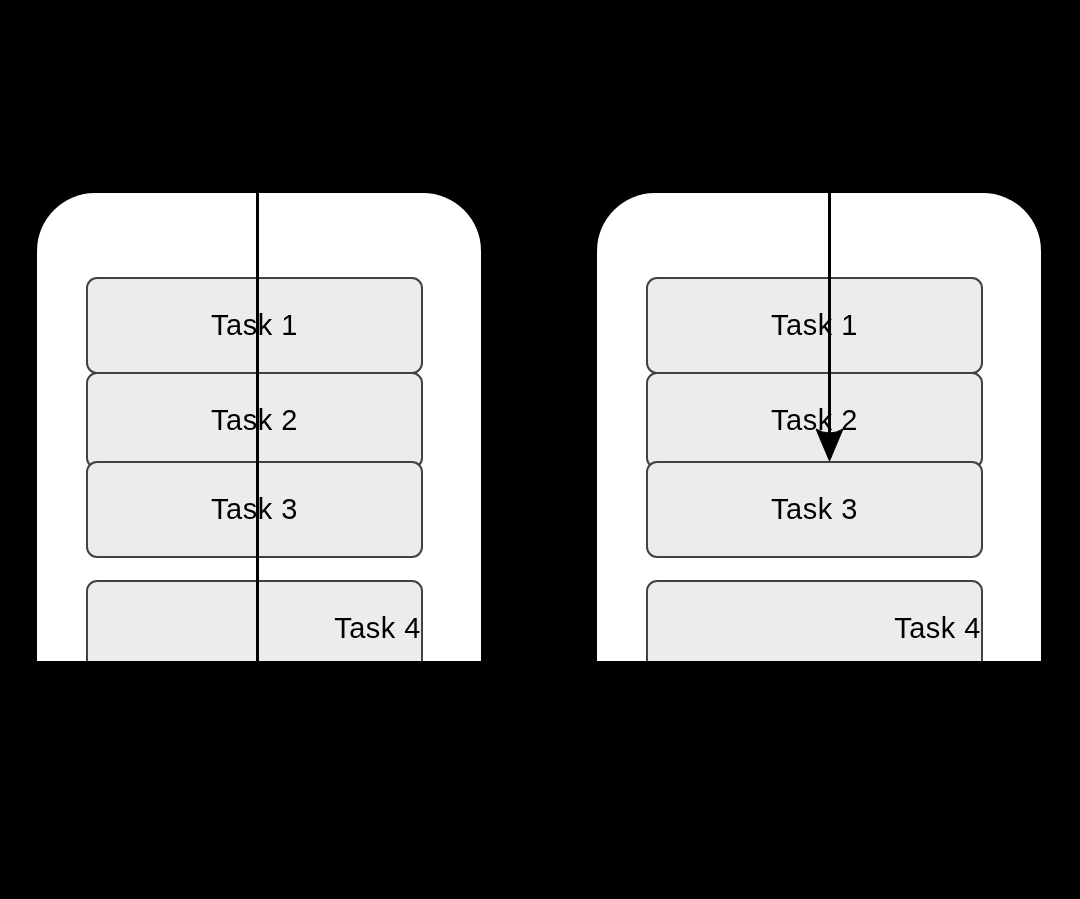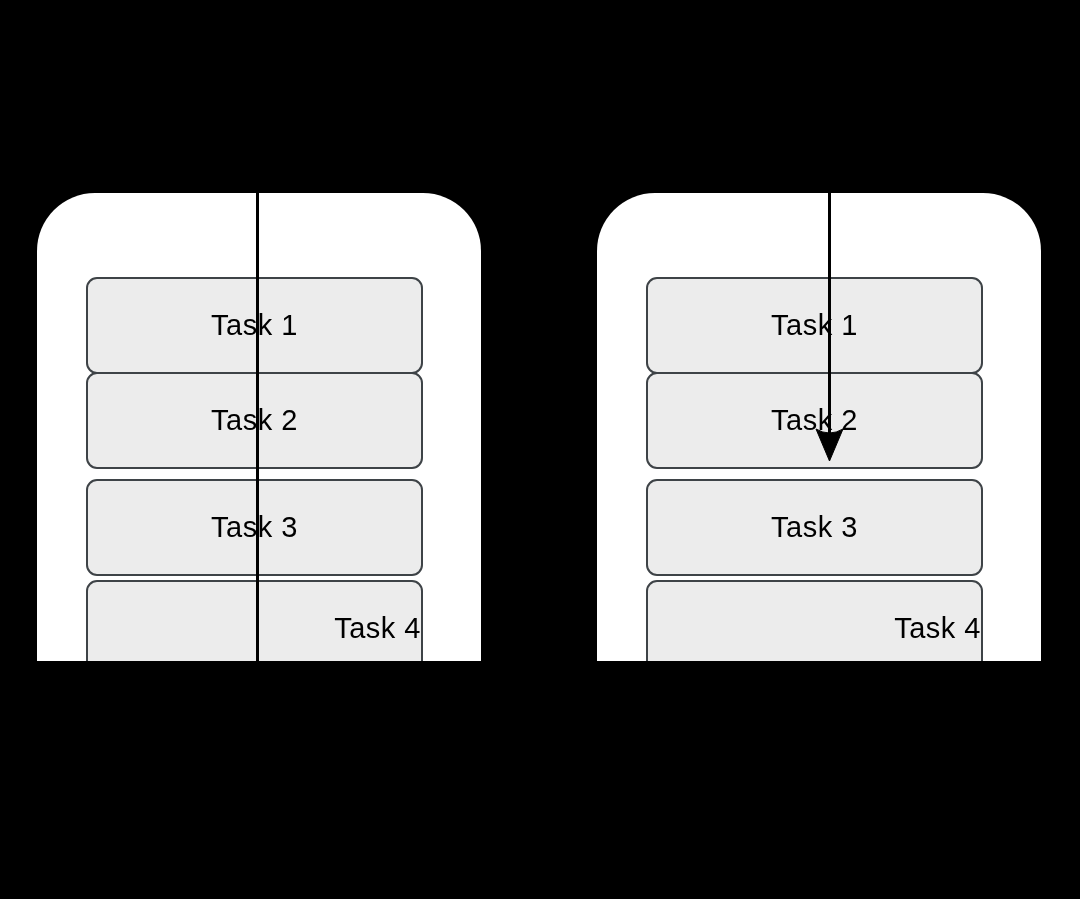--- a/index.html
+++ b/index.html
@@ -33,21 +33,21 @@
     box-sizing: border-box;
     background: #ececec;
     border: 2px solid #3e4347;
     border-radius: 11px;
     display: flex;
     align-items: center;
     justify-content: center;
   }
   .task:nth-of-type(1) { top: 84px;  }
   .task:nth-of-type(2) { top: 179px; }
-  .task:nth-of-type(3) { top: 286px; }
+  .task:nth-of-type(3) { top: 268px; }
   .task:nth-of-type(4) { top: 387px; justify-content: flex-end; }
   .task-label {
     font-size: 29px;
     color: #000000;
     letter-spacing: 0.5px;
   }
   .overlay {
     position: absolute;
     left: 0;
     top: 0;

